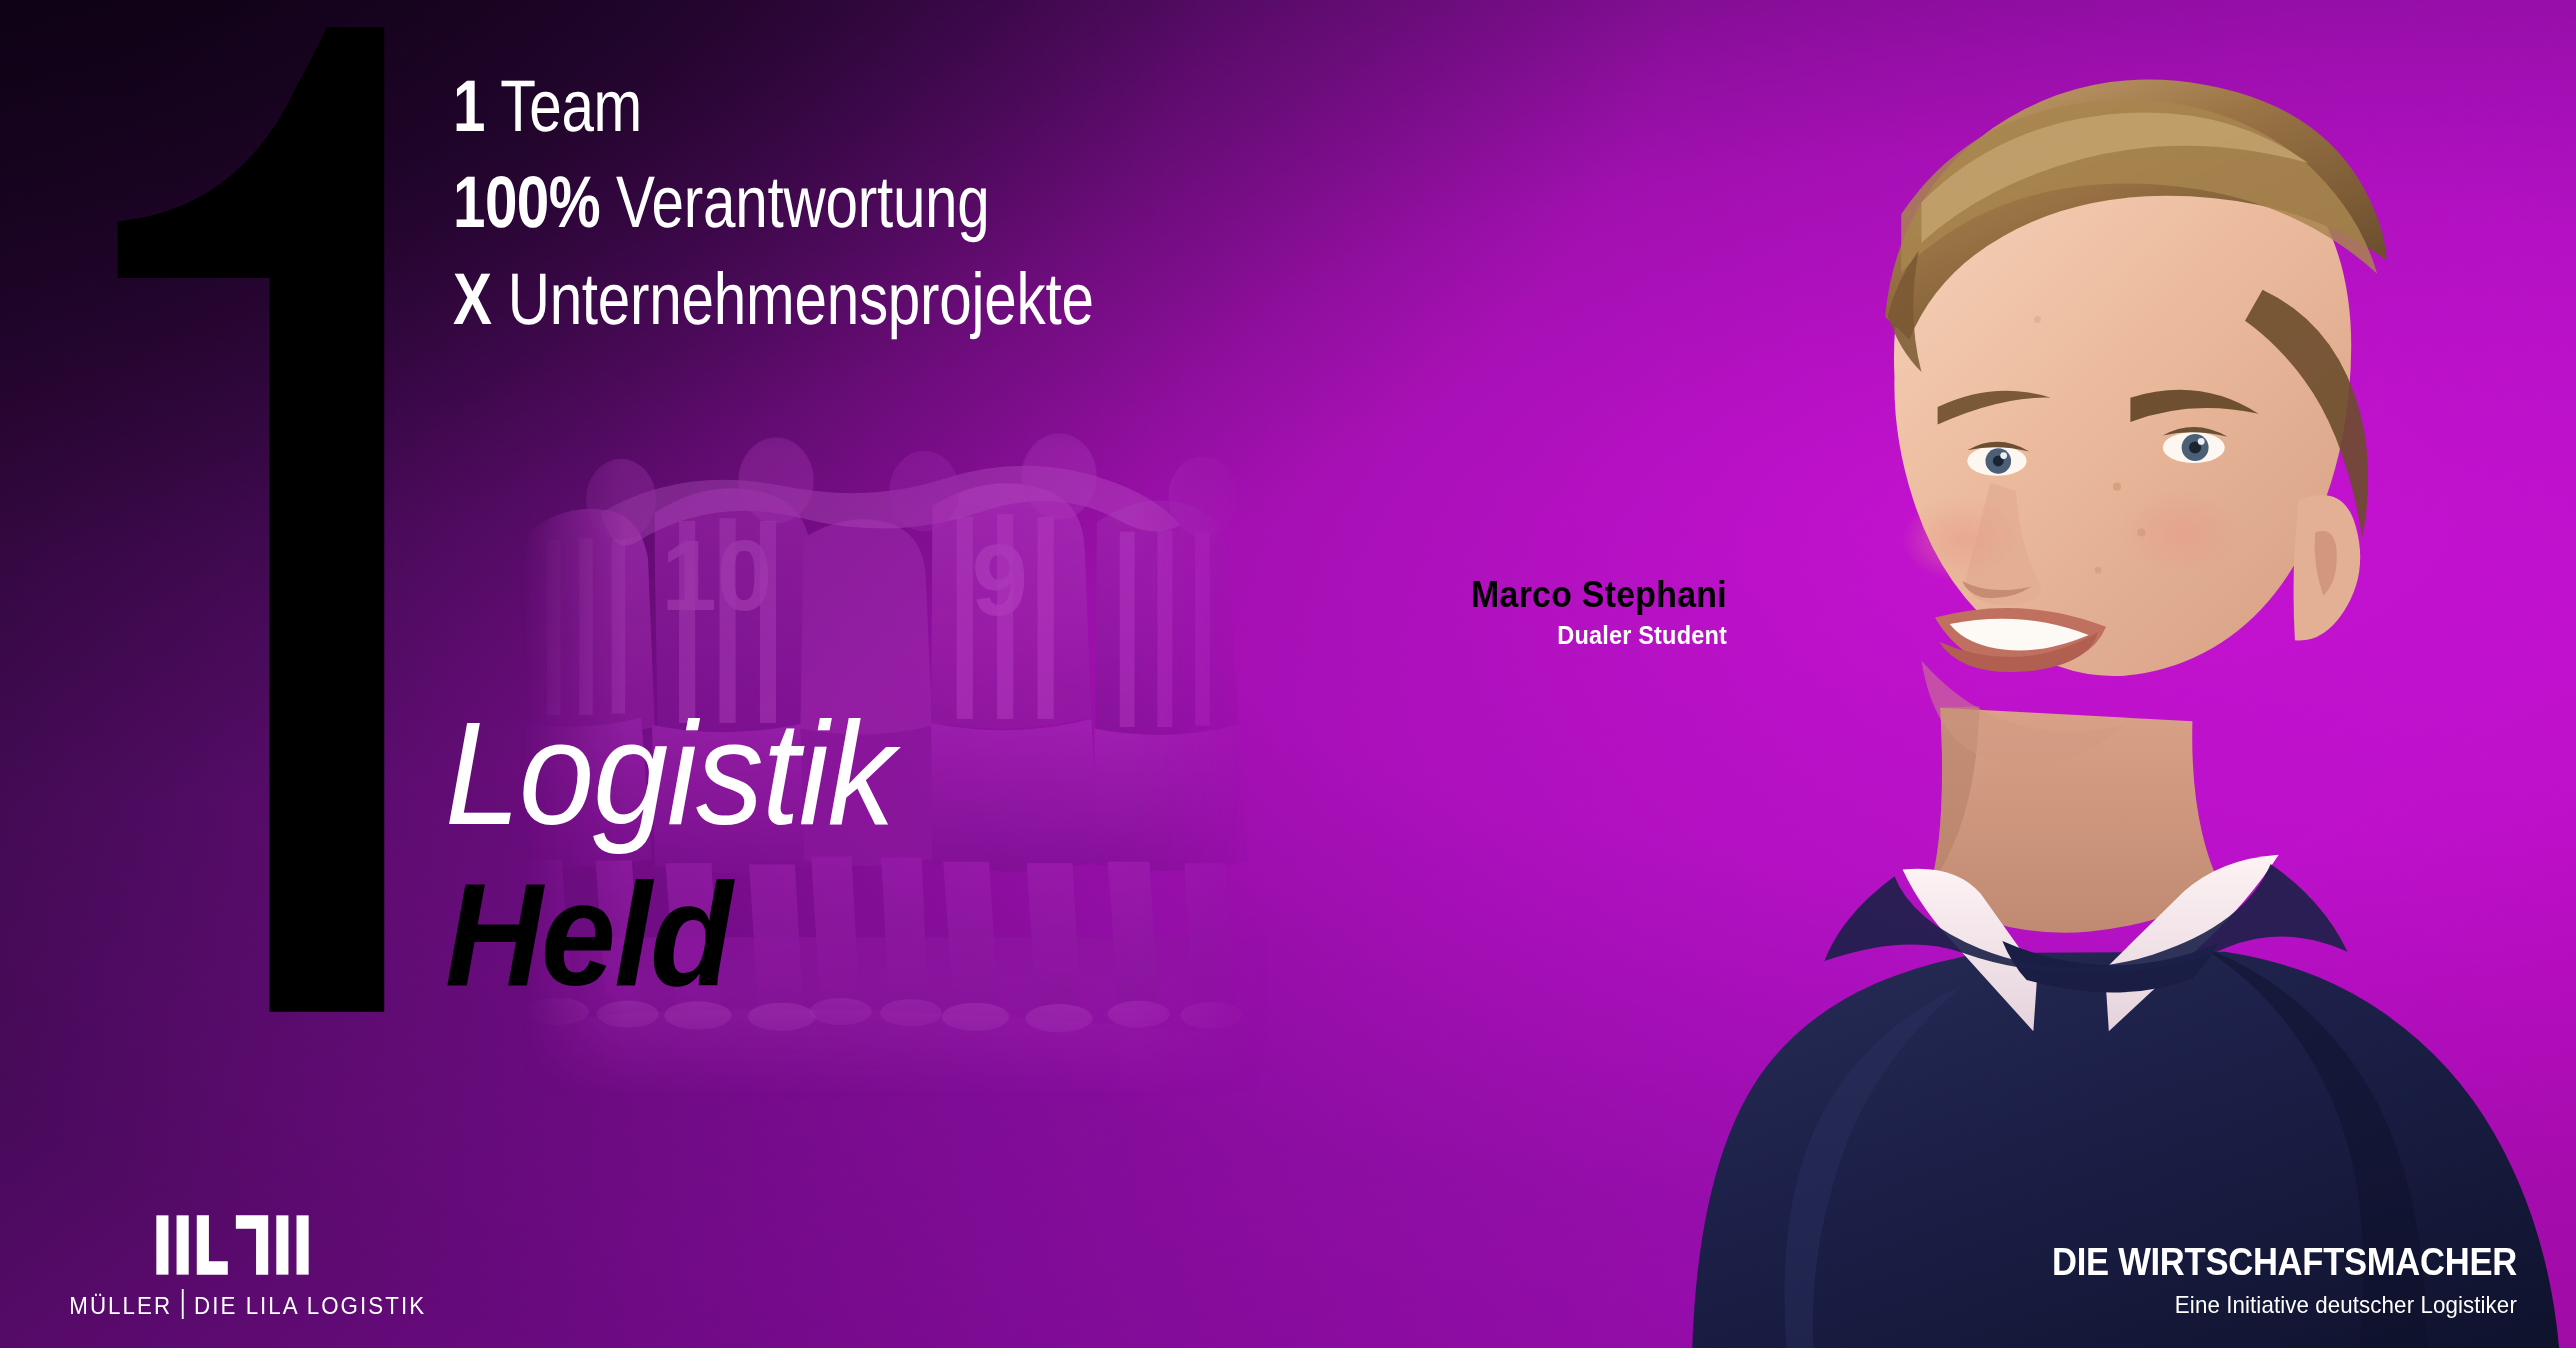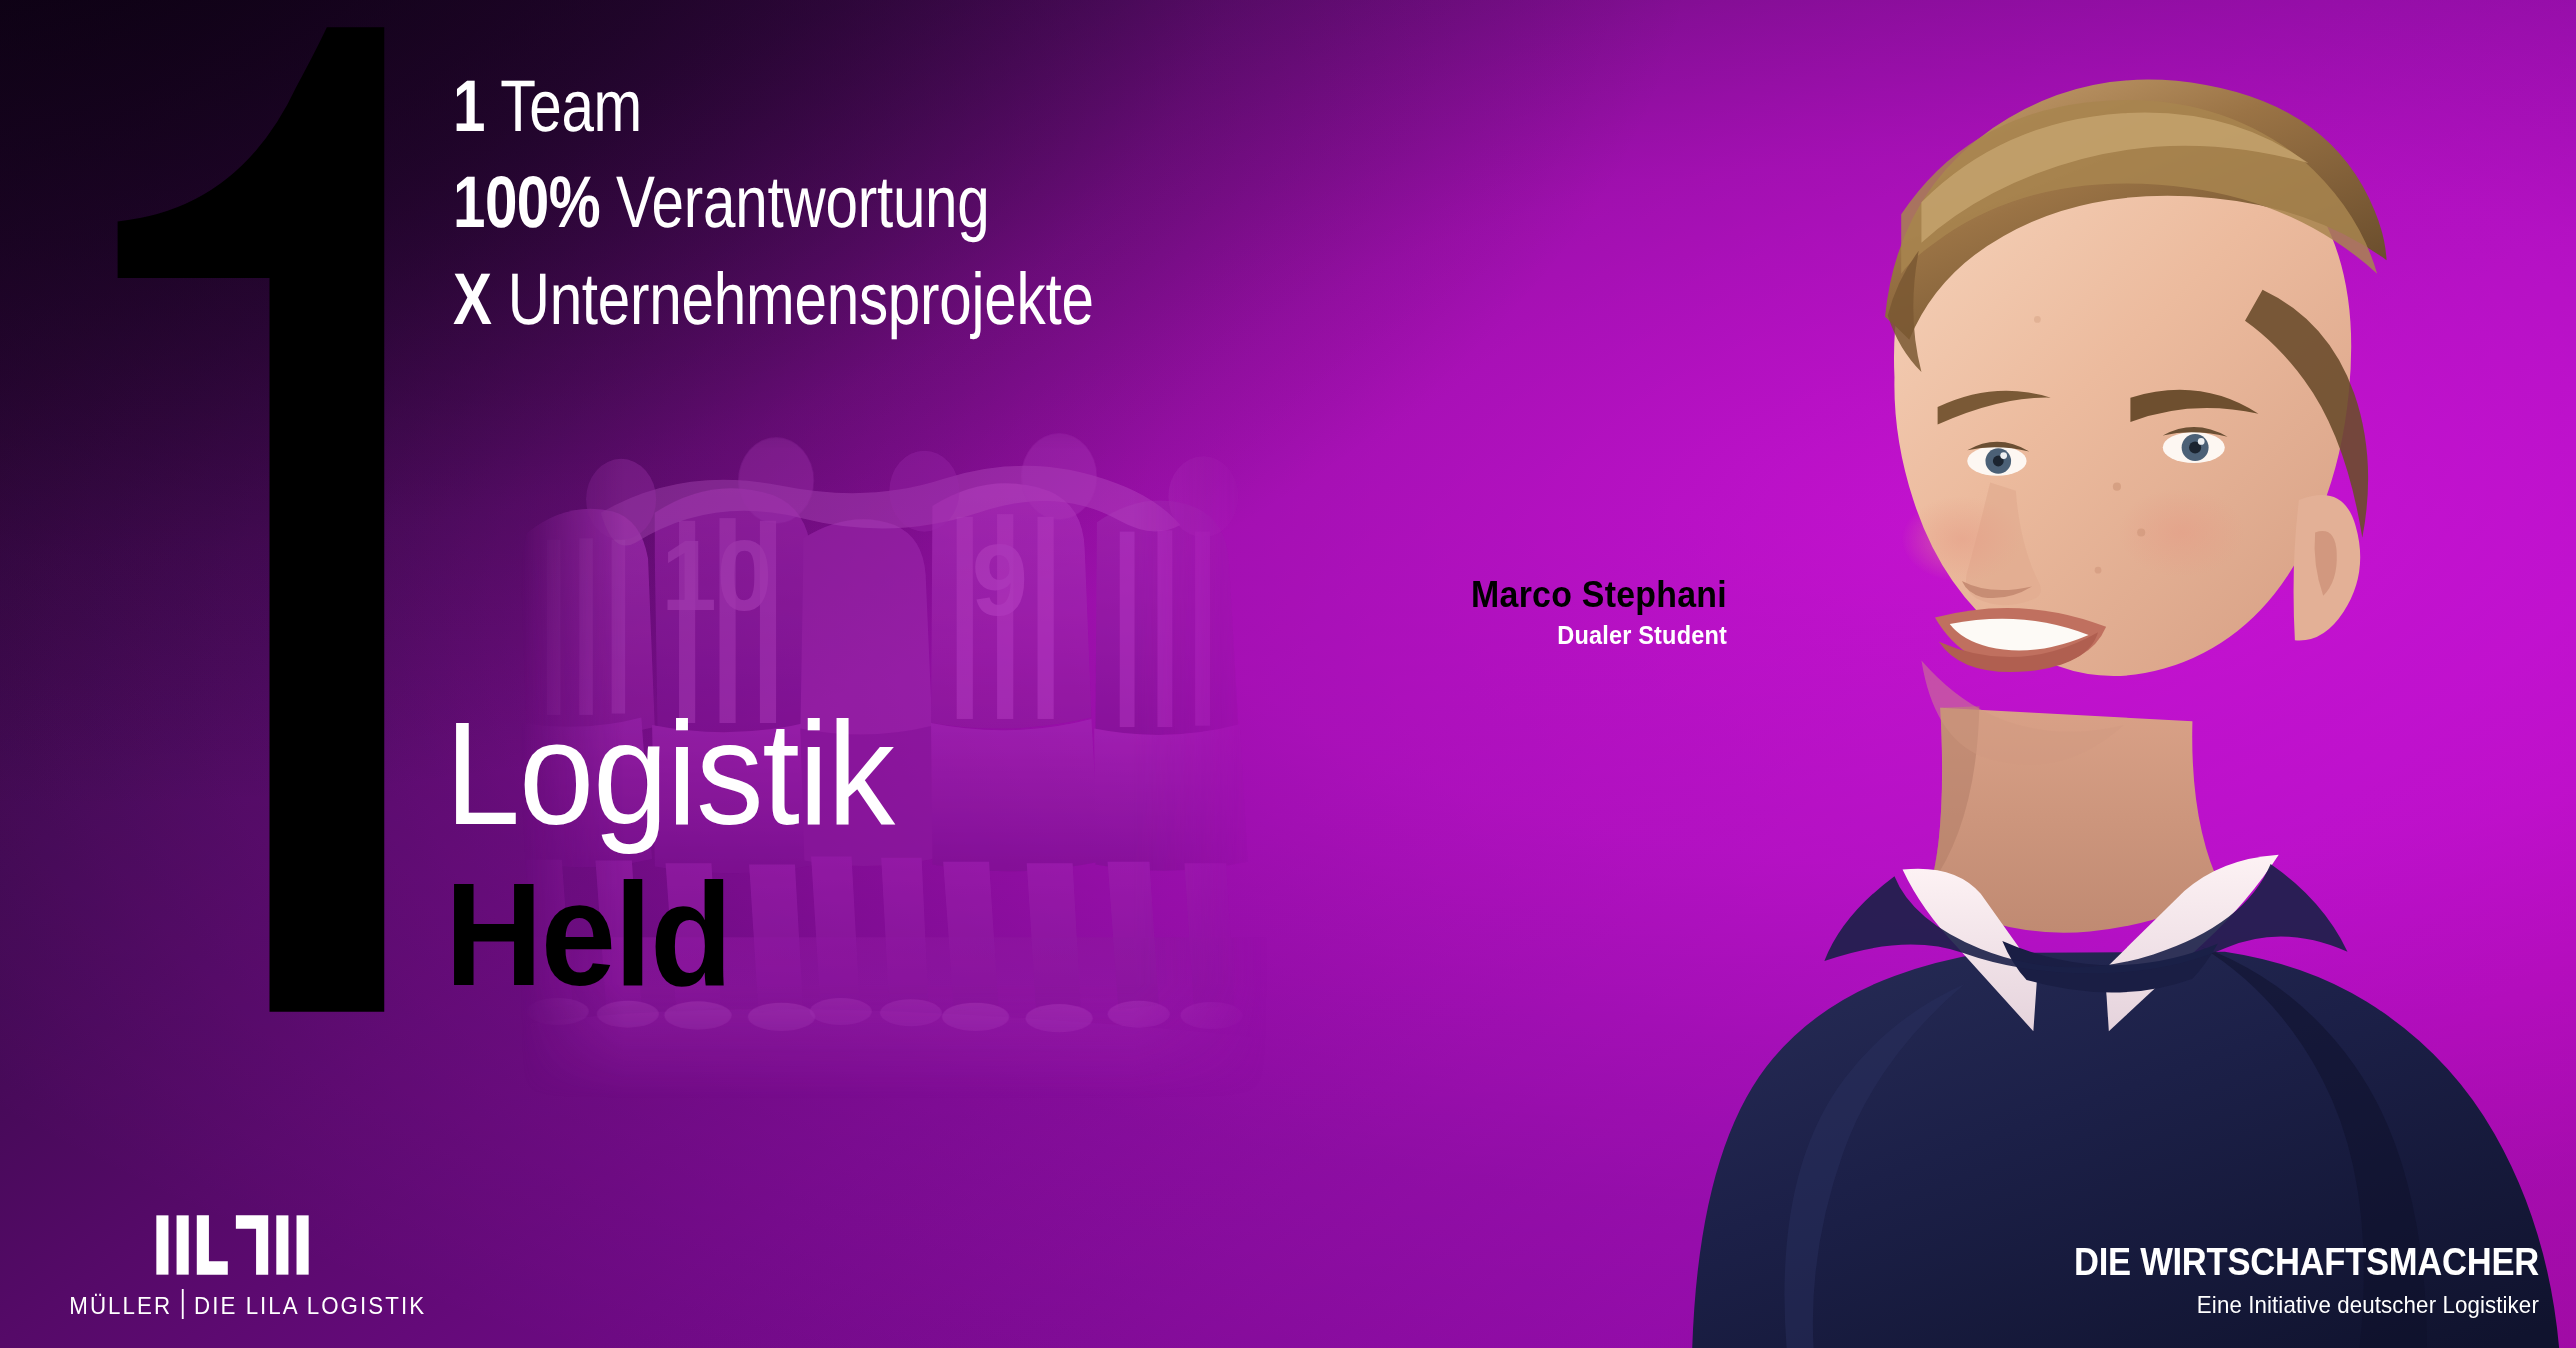--- a/index.html
+++ b/index.html
@@ -104,20 +104,21 @@
   }
   .hl .b { font-weight: 700; }
   .hl .pct { font-weight: 700; letter-spacing: -0.7px; }
 
   
   .slogan {
     position: absolute;
     left: 445px;
     top: 701px;
     width: 809px;
+    font-style: italic;
   }
   .slogan .l1 {
     color: #ffffff;
     font-weight: 300;
     font-size: 147px;
     line-height: 0.99;
     letter-spacing: -1.3px;
     transform: scaleX(0.92);
     transform-origin: left top;
   }
@@ -200,21 +201,21 @@
     width: 2px;
     height: 30px;
     background: #ffffff;
     vertical-align: -5.4px;
     margin: 0 10.8px;
   }
 
   
   .wm-logo {
     position: absolute;
-    right: 37px;
+    right: 59px;
     bottom: 28px;
     text-align: right;
     z-index: 6;
   }
   .wm-title {
     color: #ffffff;
     font-weight: 800;
     font-size: 38px;
     letter-spacing: -0.3px;
     line-height: 1.08;

